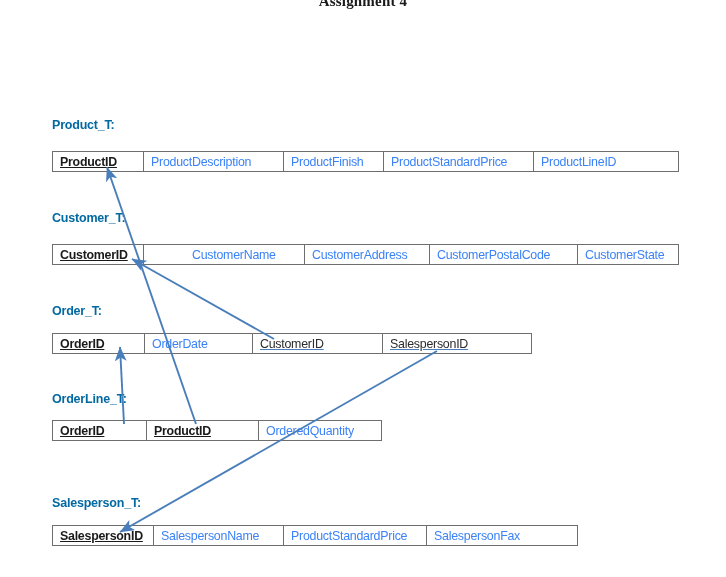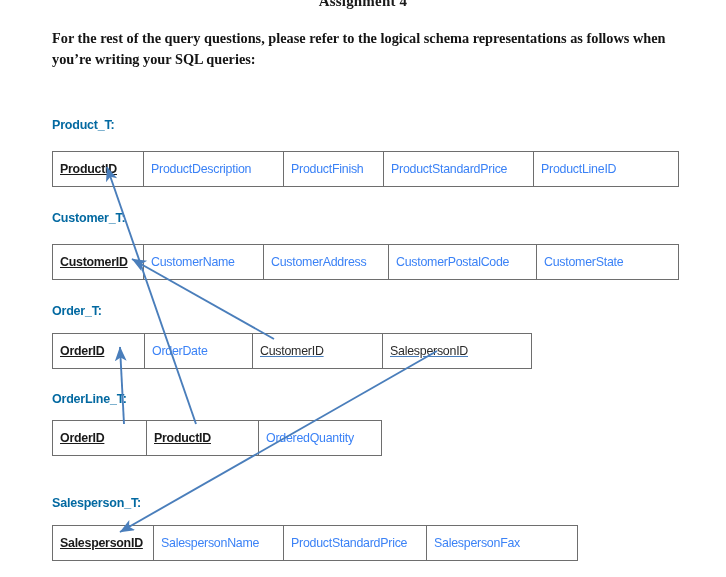--- a/index.html
+++ b/index.html
@@ -53,21 +53,21 @@
     letter-spacing: -.2px;
   }
 
   
   .relation {
     position: absolute;
     border: 1px solid #6e6e6e;
     box-sizing: border-box;
     background: #ffffff;
     display: flex;
-    height: 36px;
+    height: 21px;
   }
   .relation .cell {
     box-sizing: border-box;
     border-right: 1px solid #6e6e6e;
     display: flex;
     align-items: center;
     padding-left: 7px;
     font-family: "Liberation Sans", sans-serif;
     font-size: 12.4px;
     color: #3b82f6;
@@ -102,35 +102,34 @@
     pointer-events: none;
   }
 </style>
 </head>
 <body>
 
 <div id="page">
 
   <div class="doc-title">Assignment 4</div>
 
-  <div class="intro">For the rest of the query questions, please refer to the logical schema representations as follows when you’re writing your SQL queries:</div>
 
   <div id="tables-layer">
       <div class="tbl-label" style="left: 52px; top: 118px;">Product_T:</div>
       <div class="relation" style="left: 52px; top: 151px; width: 627px;">
         <div class="cell pk" style="width: 91px; flex: 0 0 91px;">ProductID</div>
         <div class="cell" style="width: 140px; flex: 0 0 140px;">ProductDescription</div>
         <div class="cell" style="width: 100px; flex: 0 0 100px;">ProductFinish</div>
         <div class="cell" style="width: 150px; flex: 0 0 150px;">ProductStandardPrice</div>
         <div class="cell">ProductLineID</div>
       </div>
       <div class="tbl-label" style="left: 52px; top: 211px;">Customer_T:</div>
       <div class="relation" style="left: 52px; top: 244px; width: 627px;">
         <div class="cell pk" style="width: 91px; flex: 0 0 91px;">CustomerID</div>
-        <div class="cell" style="width: 120px; flex: 0 0 120px;">CustomerName</div>
+        <div class="cell" style="width: 120px; flex: 0 0 120px; margin-left: 41px;">CustomerName</div>
         <div class="cell" style="width: 125px; flex: 0 0 125px;">CustomerAddress</div>
         <div class="cell" style="width: 148px; flex: 0 0 148px;">CustomerPostalCode</div>
         <div class="cell">CustomerState</div>
       </div>
       <div class="tbl-label" style="left: 52px; top: 304px;">Order_T:</div>
       <div class="relation" style="left: 52px; top: 333px; width: 480px;">
         <div class="cell pk" style="width: 92px; flex: 0 0 92px;">OrderID</div>
         <div class="cell" style="width: 108px; flex: 0 0 108px;">OrderDate</div>
         <div class="cell fk" style="width: 130px; flex: 0 0 130px;">CustomerID</div>
         <div class="cell fk">SalespersonID</div>

